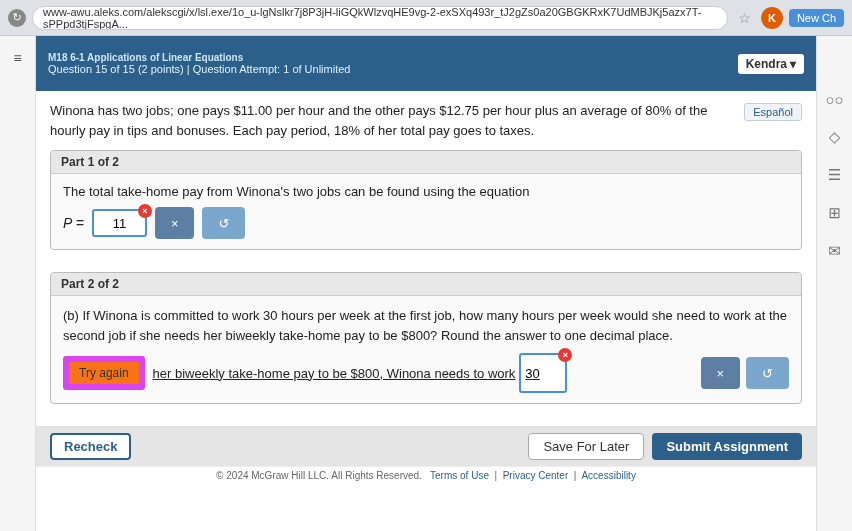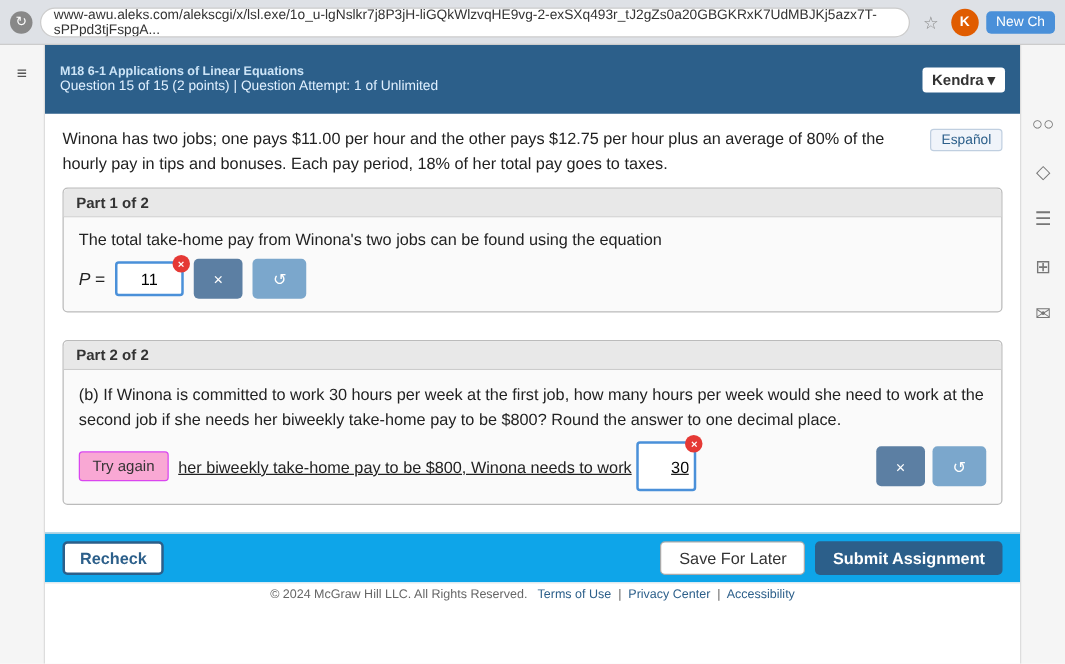--- a/index.html
+++ b/index.html
@@ -267,22 +267,22 @@
       line-height: 1.5;
       margin-bottom: 8px;
     }
     .answer-row2 {
       display: flex;
       align-items: center;
       gap: 8px;
       flex-wrap: wrap;
     }
     .try-again-btn {
-      border: 1px solid #d946ef;
-      background: #f9a8d4;
+      border: 6px solid #d946ef;
+      background: #f97316;
       border-radius: 3px;
       padding: 4px 10px;
       font-size: 12px;
       cursor: pointer;
       color: #333;
     }
     .answer-sentence {
       font-size: 13px;
       color: #222;
       display: flex; align-items: center; gap: 4px;
@@ -294,21 +294,21 @@
       display: inline-flex;
       align-items: center;
     }
     .answer-input2 {
       width: 48px;
       height: 20px;
       border: 2px solid #4a90d9;
       border-radius: 3px;
       padding: 18px 4px;
       font-size: 13px;
-      text-align: right;
+      text-align: left;
     }
     .error-badge2 {
       position: absolute;
       top: -5px;
       right: -5px;
       width: 14px; height: 14px;
       background: #e53935;
       border-radius: 50%;
       display: flex; align-items: center; justify-content: center;
       color: white;
@@ -319,21 +319,21 @@
       display: flex; gap: 6px;
     }
 
     
     .footer-bar {
       display: flex;
       align-items: center;
       justify-content: space-between;
       padding: 6px 14px;
       border-top: 1px solid #ddd;
-      background: #0ea5e9;
+      background: #e5e5e5;
     }
     .recheck-btn {
       background: white;
       border: 2px solid #2c5f8a;
       border-radius: 4px;
       padding: 4px 12px;
       font-size: 13px;
       color: #2c5f8a;
       font-weight: bold;
       cursor: pointer;

